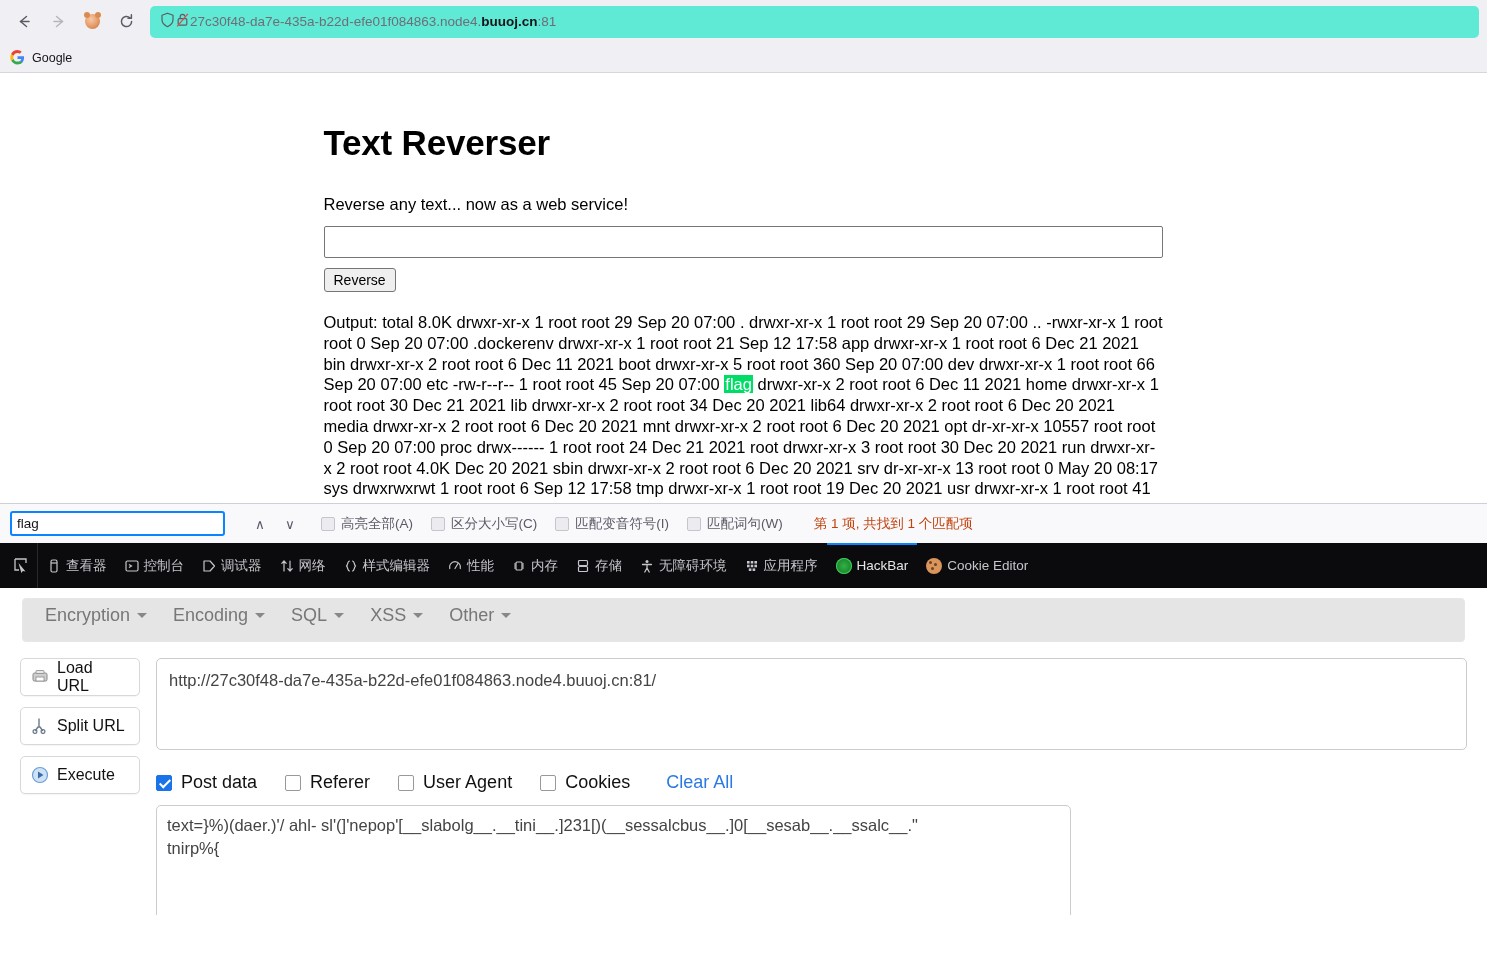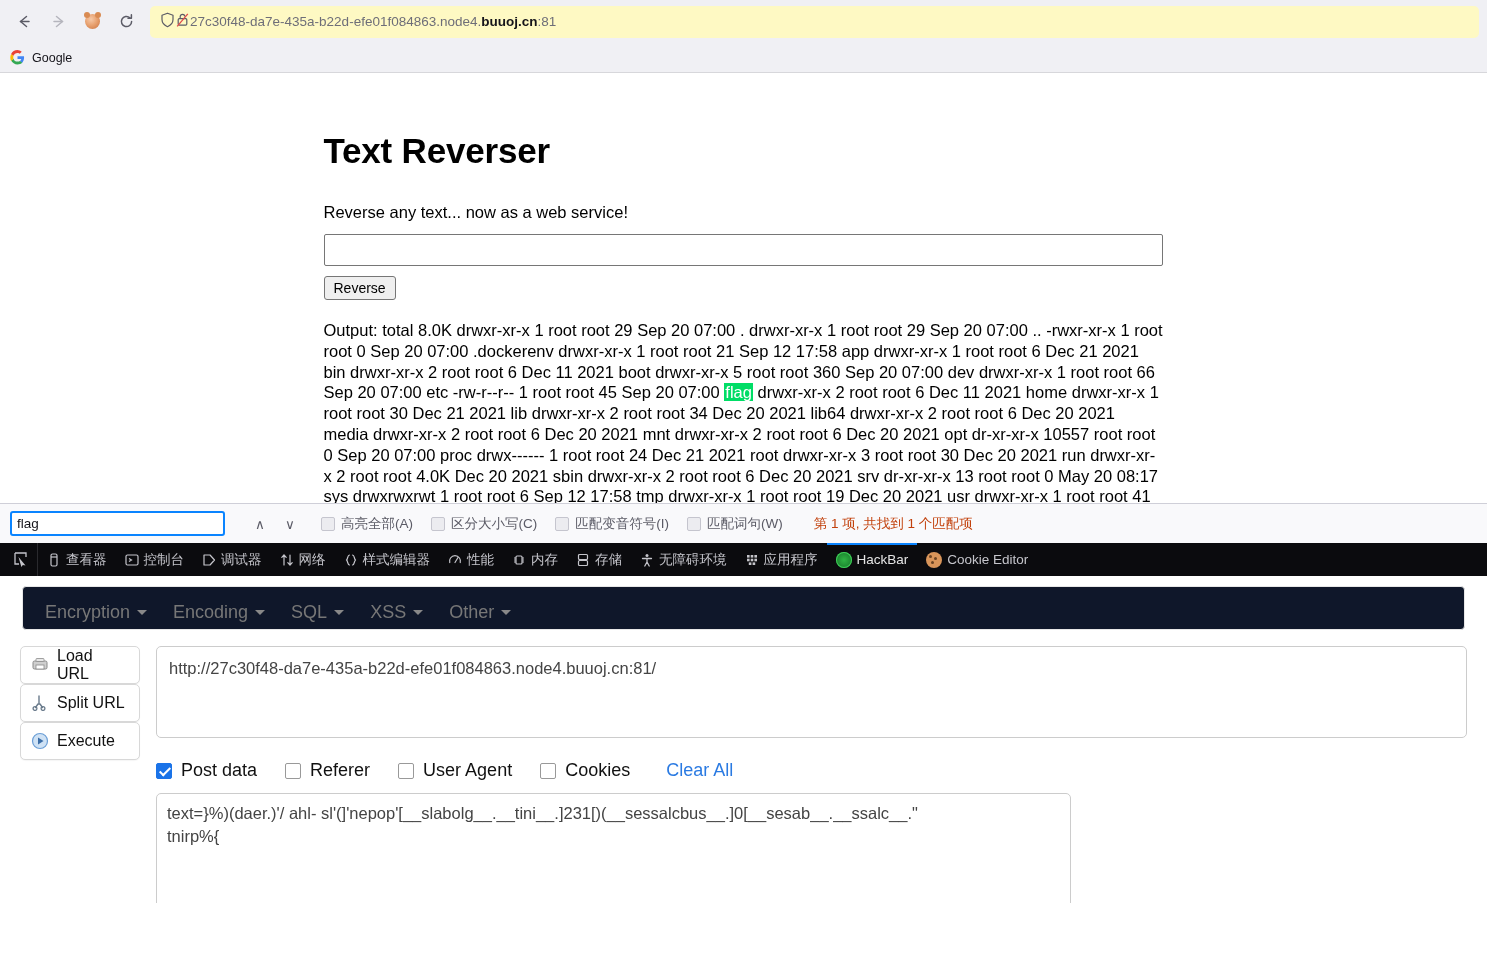--- a/index.html
+++ b/index.html
@@ -89,21 +89,21 @@
     width: 6px; height: 6px; border-radius: 50%;
     background: #d98b52;
   }
   .lion-glyph:before { left: -1px; }
   .lion-glyph:after { right: -1px; }
 
   .urlbar {
     flex: 1 1 auto;
     height: 32px;
     margin-left: 6px;
-    background: #fef9c3;
+    background: #5eead4;
     border-radius: 5px;
     display: flex;
     align-items: center;
     padding: 0 10px;
     font-size: 13.5px;
   }
   .url-text {
     color: #6e6e78;
     white-space: nowrap;
     overflow: hidden;
@@ -129,21 +129,21 @@
 
   
   .page {
     background: #fff;
     height: 430px;
     overflow: hidden;
     position: relative;
   }
   .page-inner {
     width: 840px;
-    margin: 8px auto;
+    margin: 0 auto;
     padding-top: 50px;
     color: #000;
   }
   .page-title {
     font-size: 35px;
     font-weight: bold;
     margin: 0 0 32px 0;
     letter-spacing: -0.2px;
   }
   .page-sub {
@@ -225,21 +225,21 @@
     width: 14px; height: 14px;
     border: 1px solid #c5c5ce;
     border-radius: 2px;
     background: #ececf0;
     flex: 0 0 auto;
   }
   .find-status { color: #c2410c; margin-left: 21px; }
 
   
   .devtools-tabs {
-    height: 33px;
+    height: 45px;
     background: #0b0b0e;
     display: flex;
     align-items: stretch;
     padding-left: 4px;
     color: #c5c5cb;
     font-size: 13.5px;
   }
   .dt-picker {
     display: flex; align-items: center; justify-content: center;
     width: 34px;
@@ -278,26 +278,26 @@
   }
 
   
   .hackbar {
     background: #fff;
     height: 327px;
     overflow: hidden;
   }
   .hb-menubar {
     margin: 10px 22px 0 22px;
-    background: #0f172a;
+    background: #e5e5e5;
     border: 1px solid #e7e7e7;
     border-radius: 4px;
     height: 44px;
     display: flex;
-    align-items: flex-end;
+    align-items: flex-start;
     padding-left: 12px;
     gap: 6px;
   }
   .hb-menu {
     font-size: 18px;
     color: #777;
     padding: 6px 10px;
     display: flex; align-items: center; gap: 7px;
   }
   .caret {
@@ -309,20 +309,21 @@
   }
 
   .hb-body {
     display: flex;
     padding: 16px 20px 0 20px;
     gap: 16px;
   }
   .hb-actions {
     display: flex;
     flex-direction: column;
+    gap: 11px;
     width: 120px;
     flex: 0 0 auto;
   }
   .hb-btn {
     height: 38px;
     border: 1px solid #d8d8d8;
     border-radius: 5px;
     background: #fff;
     display: flex;
     align-items: center;

